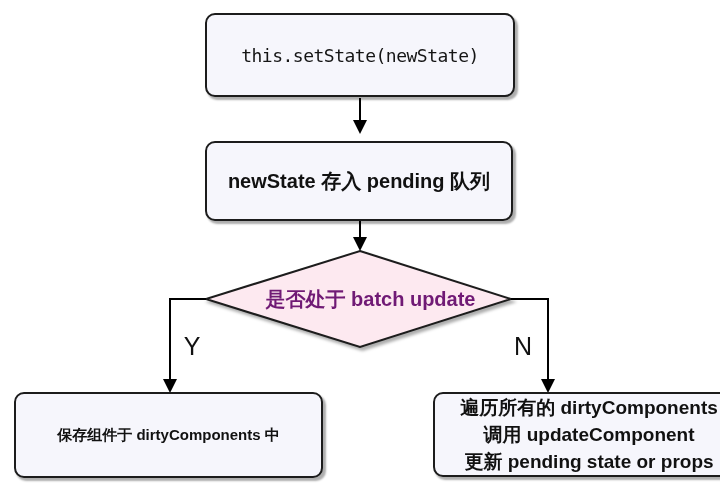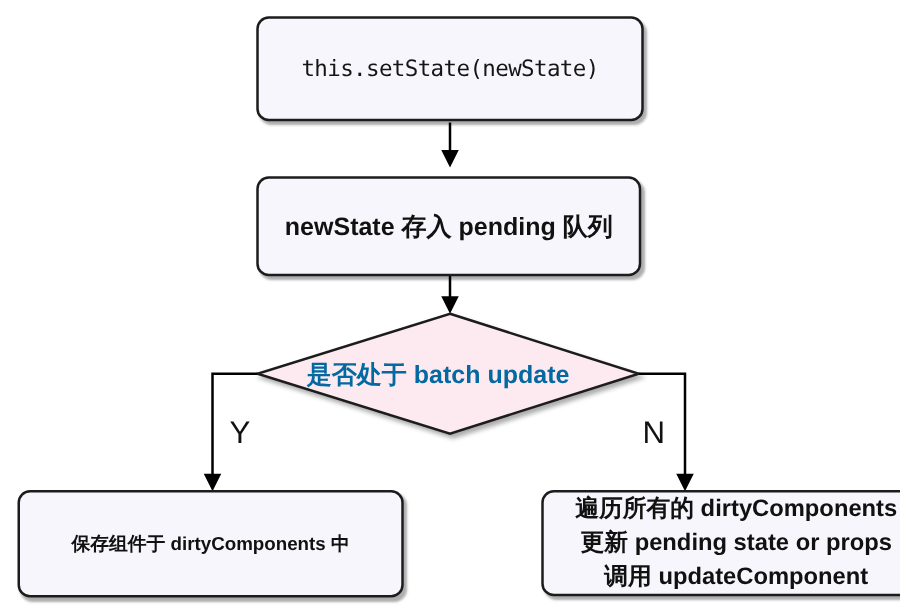--- a/index.html
+++ b/index.html
@@ -26,23 +26,23 @@
   }
   .node-setstate{
     left:205px;top:13px;width:310px;height:84px;
     font-family:"DejaVu Sans Mono","Liberation Mono",monospace;
     font-size:18px;letter-spacing:-0.5px;font-weight:400;color:#151515;
   }
   .node-pending{left:205px;top:141px;width:308px;height:80px;font-size:20px;font-weight:700;}
   .node-save-dirty{left:14px;top:392px;width:309px;height:86px;font-size:15px;font-weight:700;}
   .node-traverse{left:393px;top:392px;width:312px;height:85px;font-size:19px;font-weight:700;line-height:27px;margin-left:40px;}
   .diamond-label{
-    position:absolute;left:198px;top:251px;width:305px;height:96px;
+    position:absolute;left:218px;top:251px;width:305px;height:96px;
     display:flex;align-items:center;justify-content:center;
-    font-size:20px;font-weight:700;color:#0369a1;
+    font-size:20px;font-weight:700;color:#701a75;
   }
   .branch-label{
     position:absolute;width:34px;height:32px;
     display:flex;align-items:center;justify-content:center;
     font-size:25px;font-weight:400;color:#111;
   }
   .branch-label.yes{left:175px;top:330px;}
   .branch-label.no{left:506px;top:330px;}
 </style>
 </head>
@@ -90,17 +90,17 @@
   <div class="branch-label no">
     <span>N</span>
   </div>
 
   <div class="node node-save-dirty">
     <span>保存组件于 dirtyComponents 中</span>
   </div>
 
   <div class="node node-traverse">
     <span>遍历所有的 dirtyComponents</span>
+    <span>调用 updateComponent</span>
     <span>更新 pending state or props</span>
-    <span>调用 updateComponent</span>
   </div>
 
 </div>
 
 </body></html>

